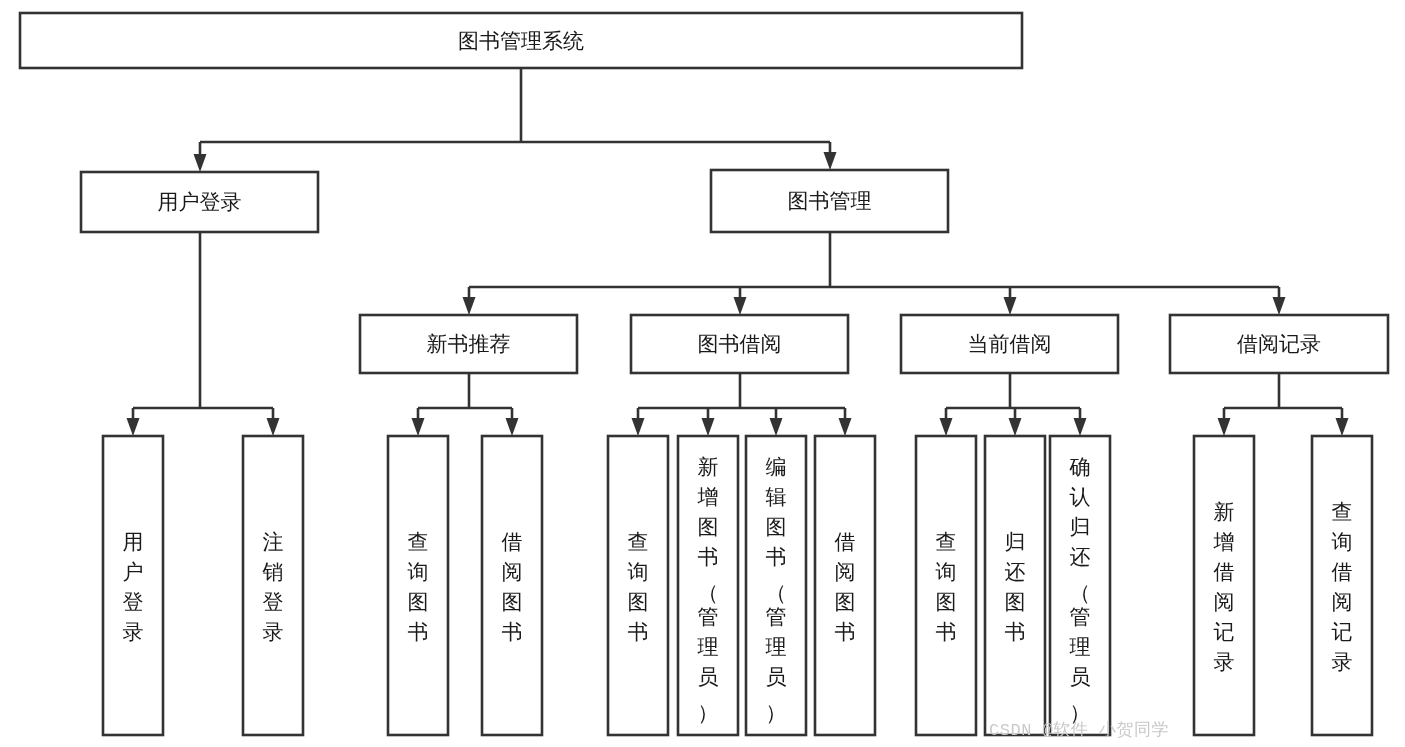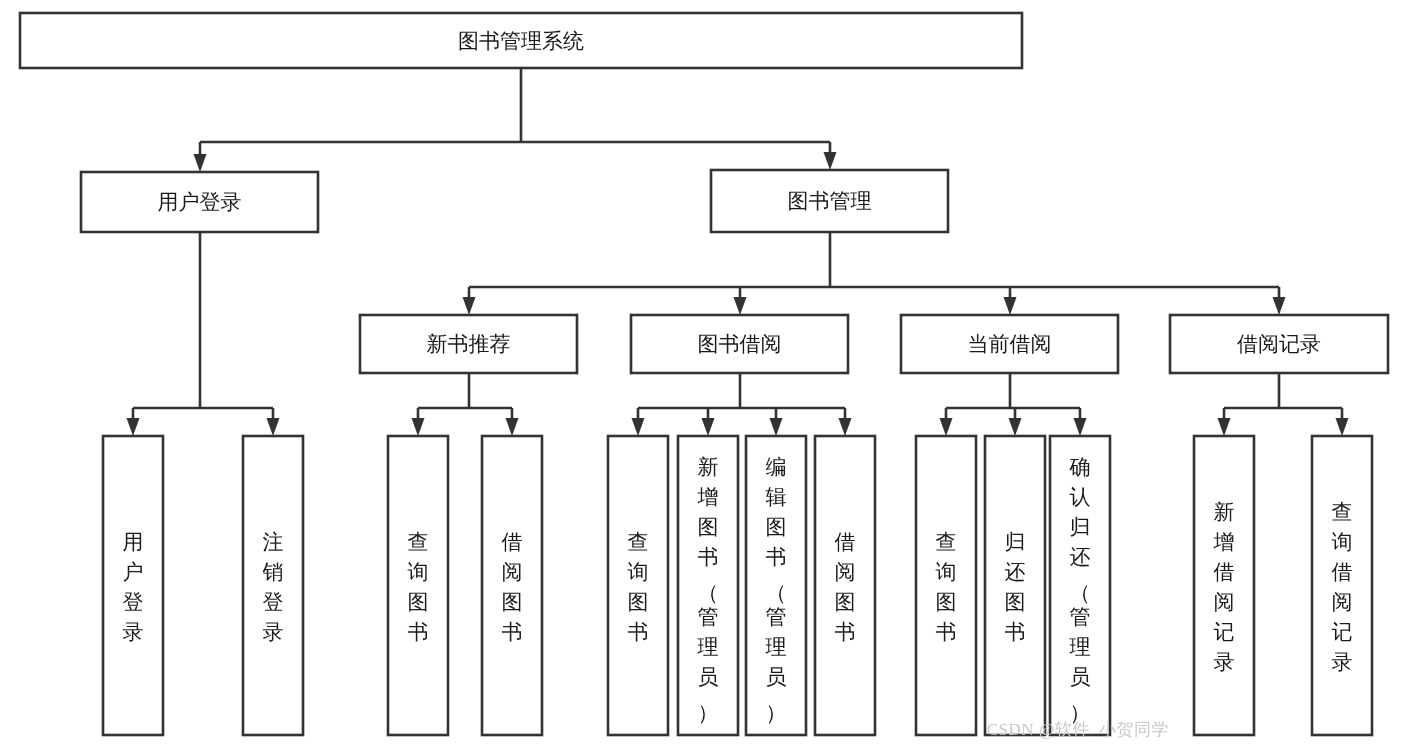--- a/index.html
+++ b/index.html
@@ -52,21 +52,21 @@
   .node-label-v {
     font-family: "DejaVu Sans", "Liberation Sans", sans-serif;
     font-size: 21px;
     fill: #1a1a1a;
     text-anchor: middle;
   }
   .watermark {
     position: absolute;
     right: 8px;
     bottom: 6px;
-    font-family: Liberation Serif, serif;
+    font-family: Liberation Mono, monospace;
     font-size: 17px;
     color: #c9c9c9;
     white-space: nowrap;
     letter-spacing: 0.5px;
     pointer-events: none;
   }
 </style>
 </head>
 <body>
 

